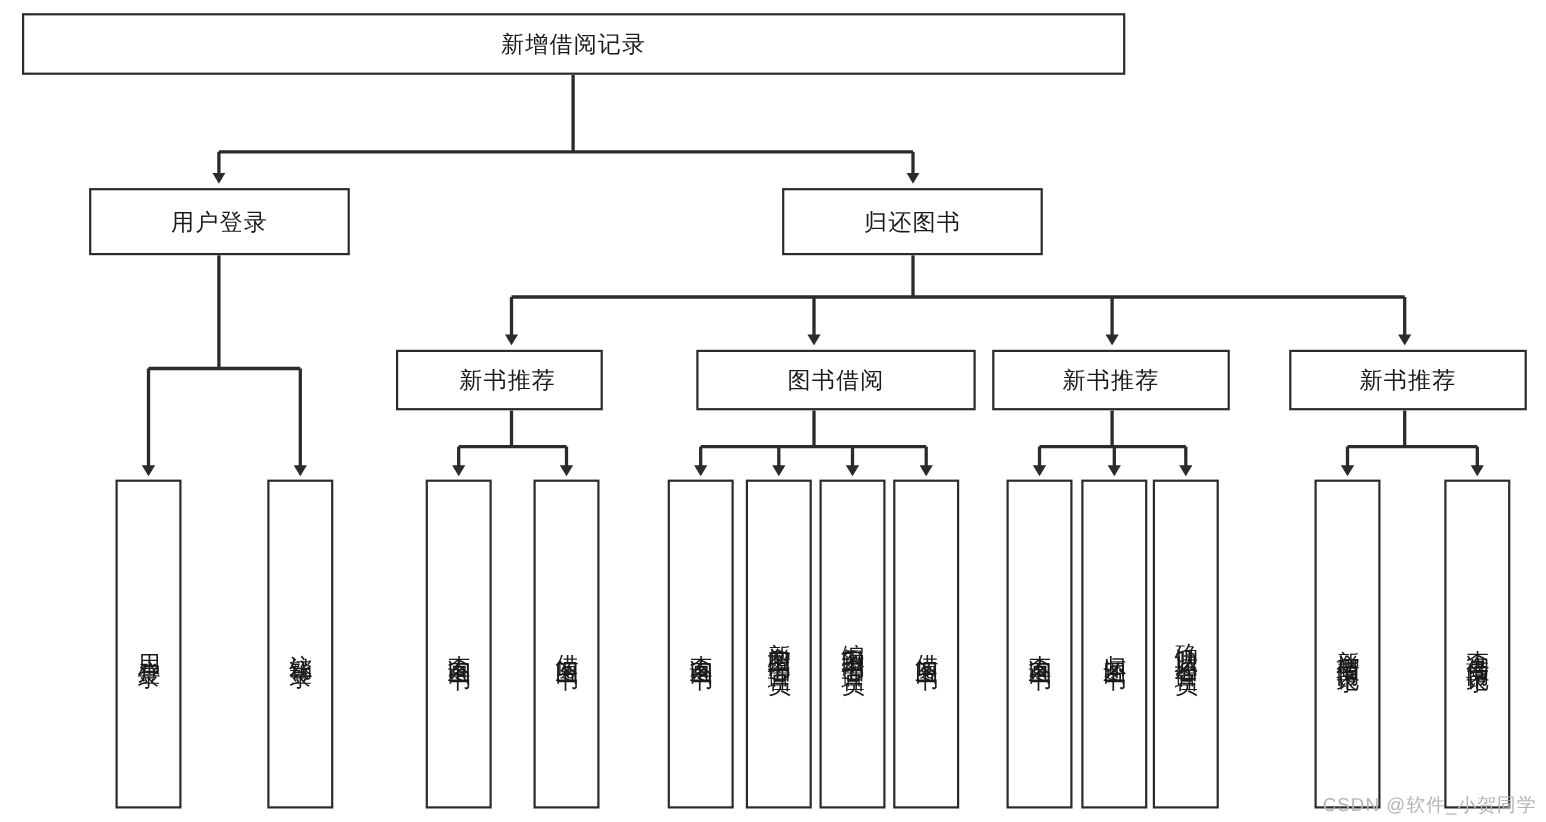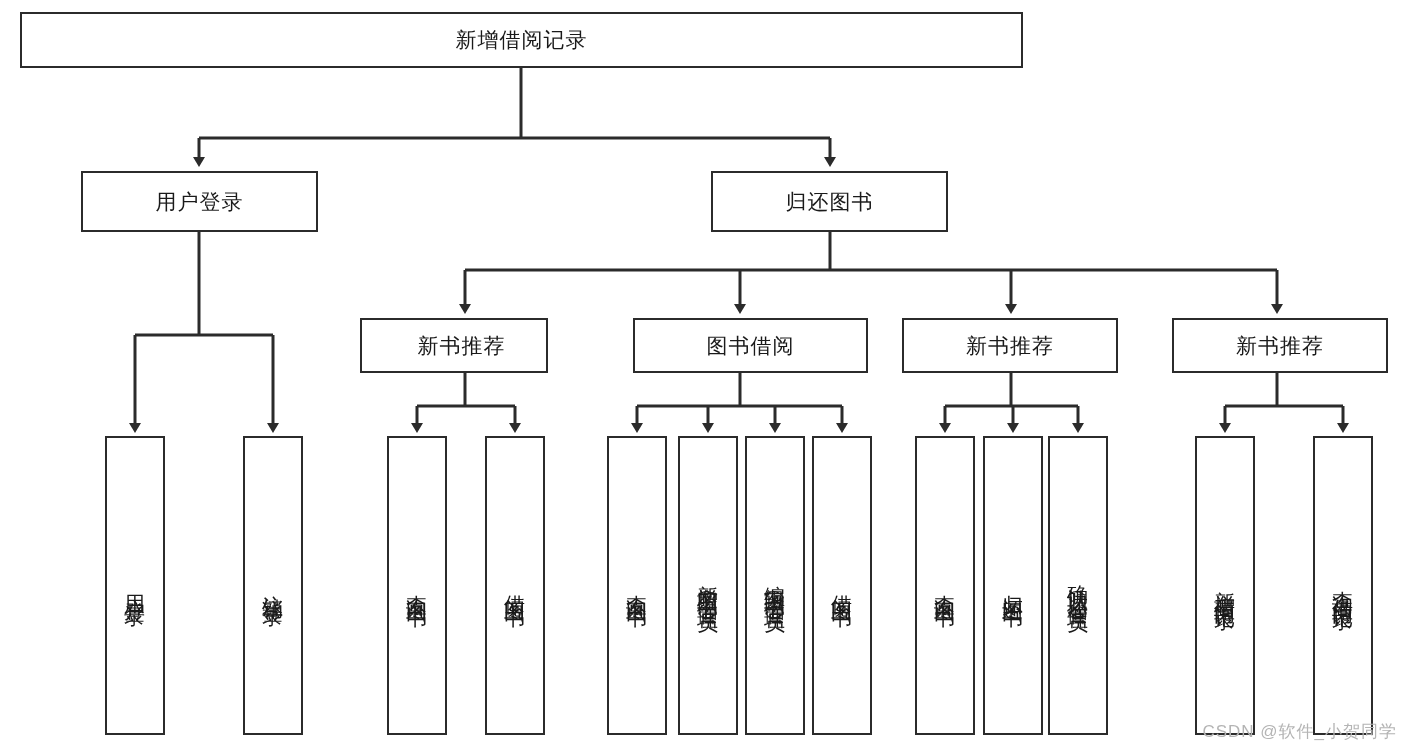--- a/index.html
+++ b/index.html
@@ -123,21 +123,21 @@
   <div class="node h" style="left:81px; top:171px; width:237px; height:61px;">
     <span>用户登录</span>
   </div>
   <div class="node h" style="left:711px; top:171px; width:237px; height:61px;">
     <span>归还图书</span>
   </div>
 
   <div class="node h" style="left:360px; top:318px; width:188px; height:55px;padding-left:15px;">
     <span>新书推荐</span>
   </div>
-  <div class="node h" style="left:633px; top:318px; width:235px; height:55px;text-align:center;">
+  <div class="node h" style="left:633px; top:318px; width:254px; height:55px;text-align:center;">
     <span>图书借阅</span>
   </div>
   <div class="node h" style="left:902px; top:318px; width:216px; height:55px;">
     <span>新书推荐</span>
   </div>
   <div class="node h" style="left:1172px; top:318px; width:216px; height:55px;">
     <span>新书推荐</span>
   </div>
 
   <div class="node v" style="left:105px; top:436px; width:60px; height:299px;">

